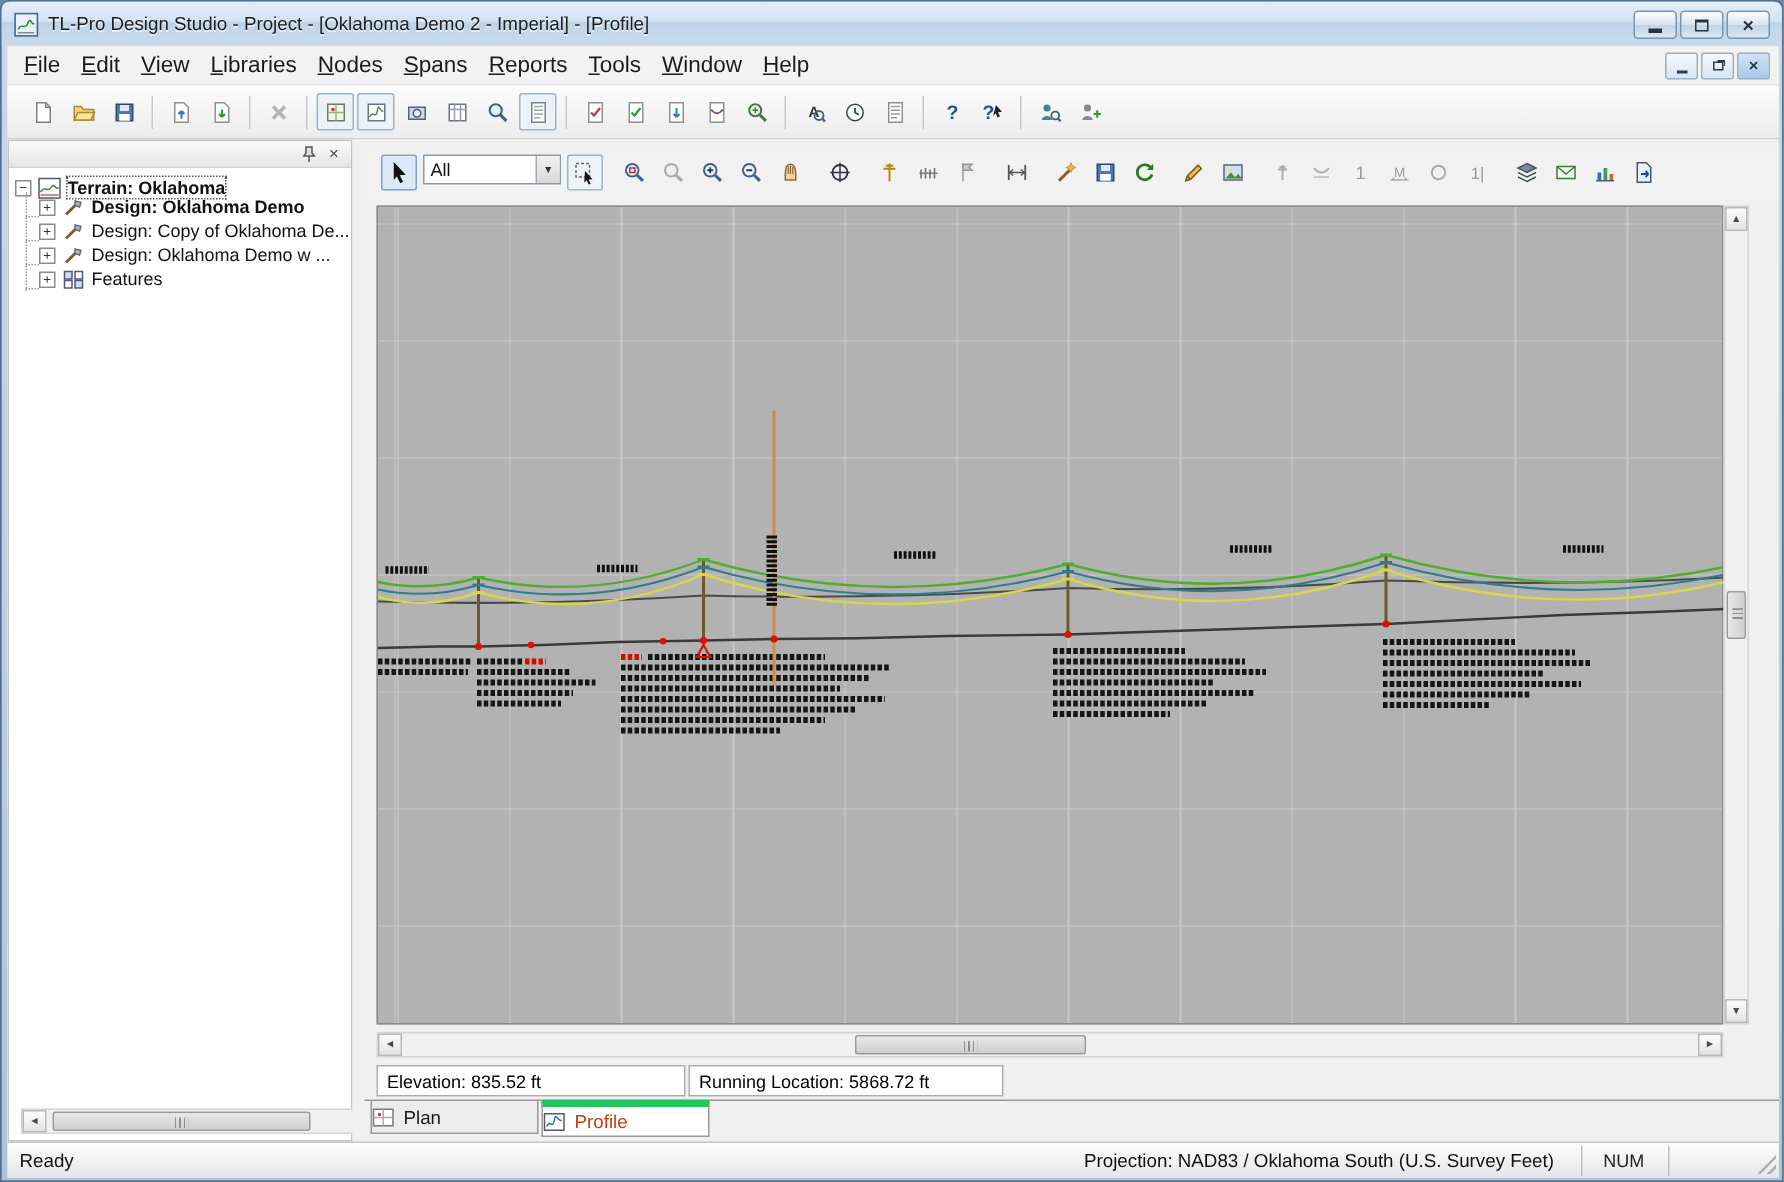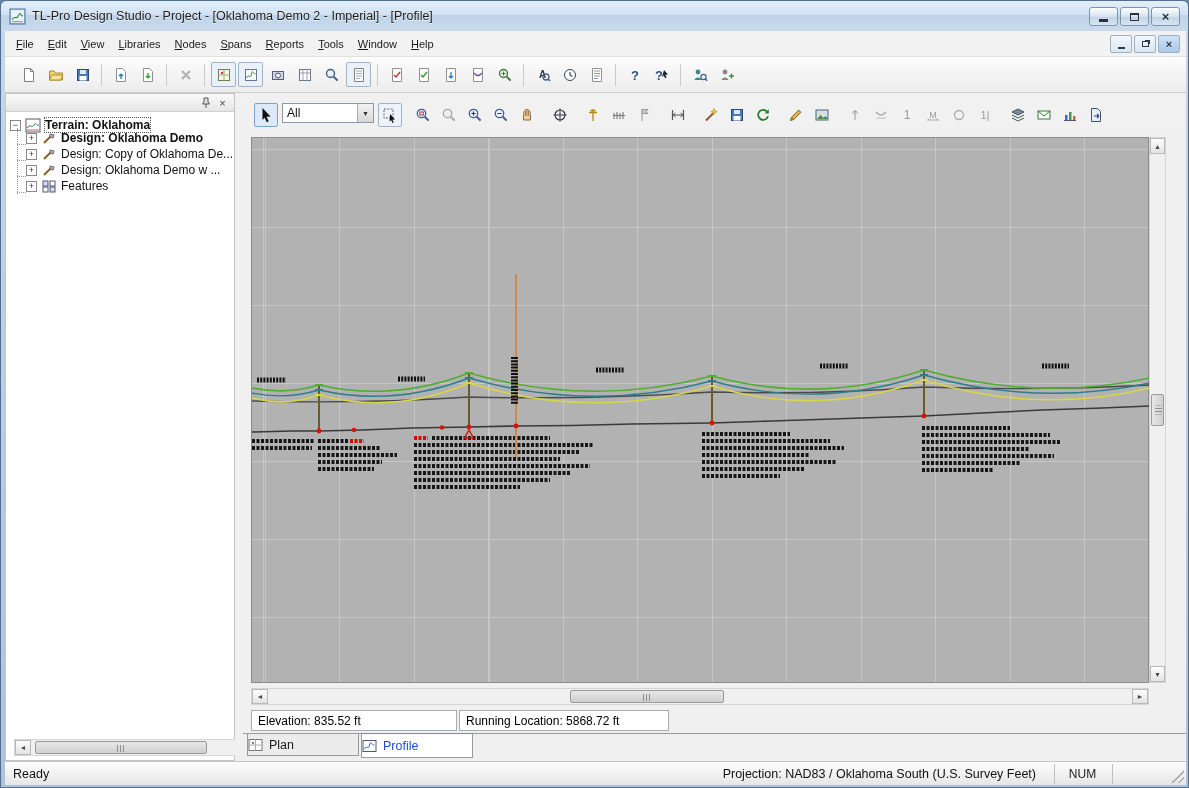--- a/index.html
+++ b/index.html
@@ -23,21 +23,21 @@
   .glyph-min { width:9px; height:3px; background:#27343f; margin-top:8px; }
   .glyph-max { width:9px; height:8px; border:1px solid #27343f; border-top-width:2px; }
   .glyph-close { font-size:13px; line-height:13px; color:#27343f; font-weight:bold; }
 
   
   .frame-inner { position:absolute; left:4px; top:30px; width:1181px; height:754px; background:#f0f0f0; }
 
   
   .menubar { position:absolute; left:0; top:0; width:100%; height:26px; background:#f2f2f2;
     border-bottom:1px solid #e0e0e0; display:flex; align-items:center; padding-left:4px; }
-  .menu-item { padding:4px 7px; font-size:11px; color:#1a1a1a; }
+  .menu-item { padding:4px 7px; font-size:15px; color:#1a1a1a; }
   .menu-item u { text-decoration:underline; }
   .mdibtns { position:absolute; right:6px; top:4px; display:flex; }
   .mdibtn { width:22px; height:18px; border:1px solid #9ab0c6; background:linear-gradient(#f4f8fc,#d9e5f1);
     margin-left:2px; display:flex; align-items:center; justify-content:center; border-radius:2px; }
   .mdibtn.close { background:linear-gradient(#cfe2f6,#aac9e8); }
   .glyph-min-s { width:7px; height:2px; background:#2c3b49; margin-top:7px; }
   .glyph-rest { width:7px; height:6px; border:1px solid #2c3b49; box-shadow:2px -2px 0 -1px #2c3b49; }
   .glyph-close-s { font-size:11px; color:#2c3b49; font-weight:bold; line-height:11px; }
 
   
@@ -128,21 +128,21 @@
     display:flex; align-items:center; padding-left:6px; font-size:12px; color:#000; }
   .scell.c1 { left:8px; width:206px; }
   .scell.c2 { left:216px; width:210px; }
   .scell.c3 { left:428px; width:198px; }
 
   
   .tabstrip { position:absolute; left:0; top:640px; width:943px; height:28px; border-top:1px solid #9a9a9a; }
   .tab { position:absolute; top:0; height:25px; display:flex; align-items:center; 
     gap:6px; border:1px solid #9a9a9a; border-top:none; font-size:12.5px; }
   .tab.inactive { left:4px; width:112px; background:#ececec; color:#1a1a1a; height:22px; }
-  .tab.active { left:118px; width:112px; background:#fff; color:#1d4ed8; margin-top:-1px; border-top:1px solid #22c55e; }
+  .tab.active { left:118px; width:112px; background:#fff; color:#c2410c; margin-top:-1px; border-top:5px solid #22c55e; }
 
   
   .statusbar { position:absolute; left:0; top:730px; width:1181px; height:24px;
     background:linear-gradient(#fdfdfd,#e6e6e6); border-top:1px solid #c5c5c5; }
   .sb-ready { position:absolute; left:8px; top:5px; font-size:12.5px; }
   .sb-proj { position:absolute; right:150px; top:5px; font-size:12.5px; }
   .sb-pane { position:absolute; top:2px; height:20px; border-left:1px solid #c0c0c0;
     display:flex; align-items:center; justify-content:center; font-size:12px; color:#222; }
   .sb-num { right:76px; width:56px; }
   .sb-blank { right:28px; width:46px; }

